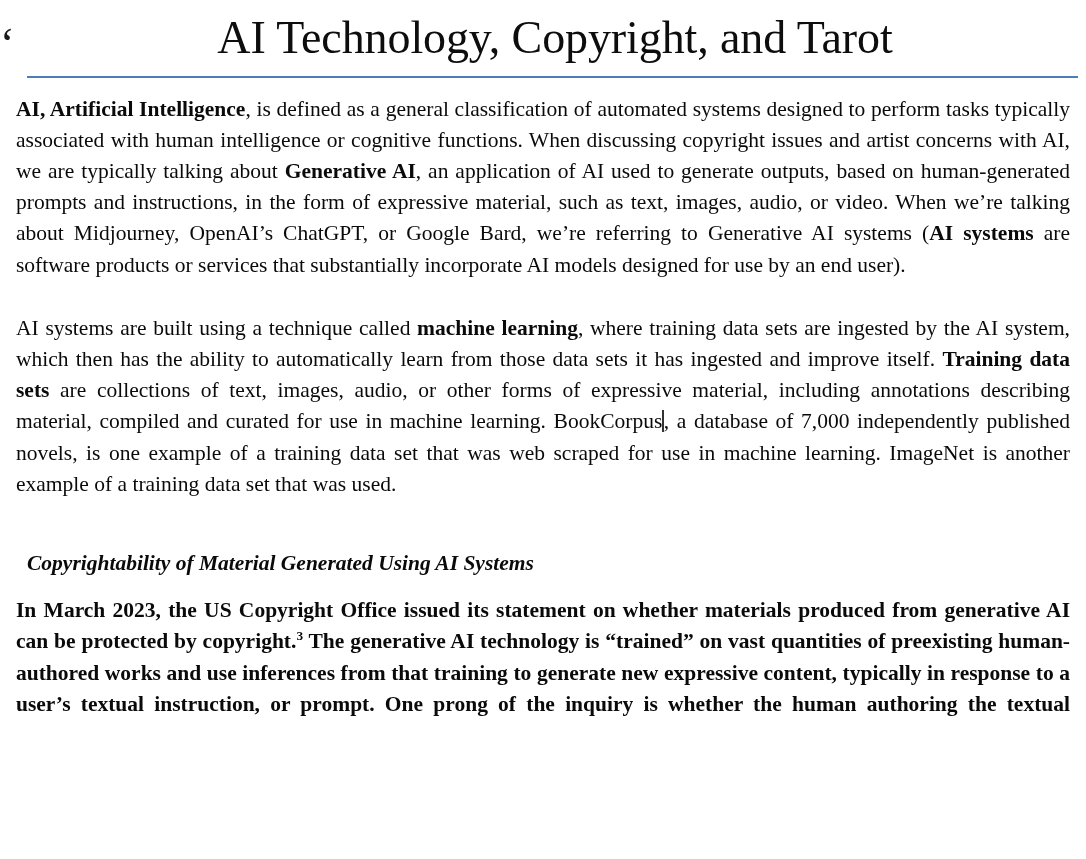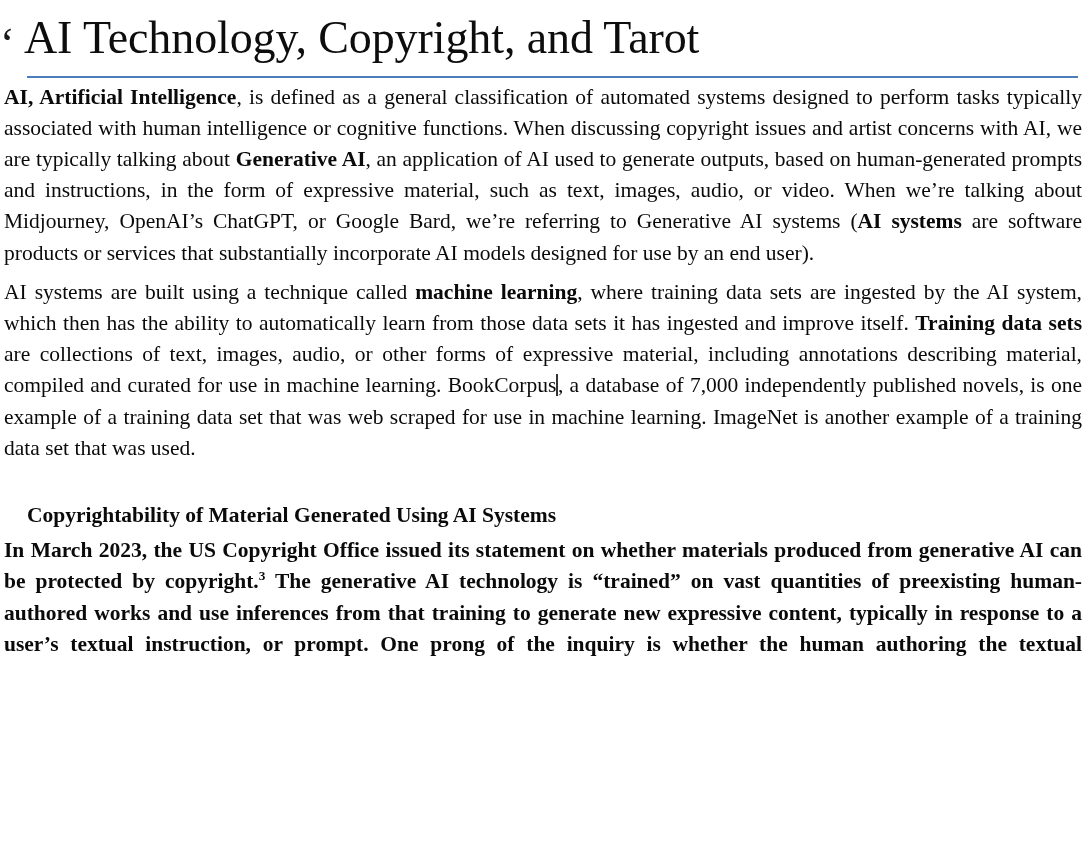--- a/index.html
+++ b/index.html
@@ -47,20 +47,21 @@
   .doc-title {
     font-family: "Liberation Serif", "DejaVu Serif", serif;
     font-size: 46px;
     font-weight: 400;
     letter-spacing: -0.1px;
     line-height: 1.12;
     color: #0d0d0d;
     margin: 0;
     padding: 12px 0 0 24px;
     white-space: nowrap;
+    text-align: center;
   }
 
   .title-rule {
     margin: 12px 8px 0 27px;
     height: 2px;
     background: #4a7ebb;
     width: 1051px;
   }
 
   
@@ -68,21 +69,21 @@
     padding: 0;
     margin: 0;
   }
 
   p.para {
     font-size: 21.5px;
     line-height: 31.2px;
     text-align: justify;
     text-justify: inter-word;
     margin: 0;
-    padding: 4px;
+    padding: 16px;
     color: #0a0a0a;
     hyphens: manual;
   }
 
   .para-1 {
     margin: 32px 14px 0 27px;
   }
 
   .para-2 {
     margin: 30px 14px 0 27px;
@@ -93,20 +94,21 @@
   }
 
   h2.section-heading {
     font-size: 21.5px;
     font-weight: 700;
     line-height: 31.2px;
     margin: 32px 14px 0 27px;
     padding: 0;
     color: #0a0a0a;
     font-family: "Liberation Serif", "DejaVu Serif", serif;
+    font-style: italic;
   }
 
   strong.term {
     font-weight: 700;
   }
 
   sup.footnote-ref {
     font-size: 0.62em;
     vertical-align: super;
     line-height: 0;

